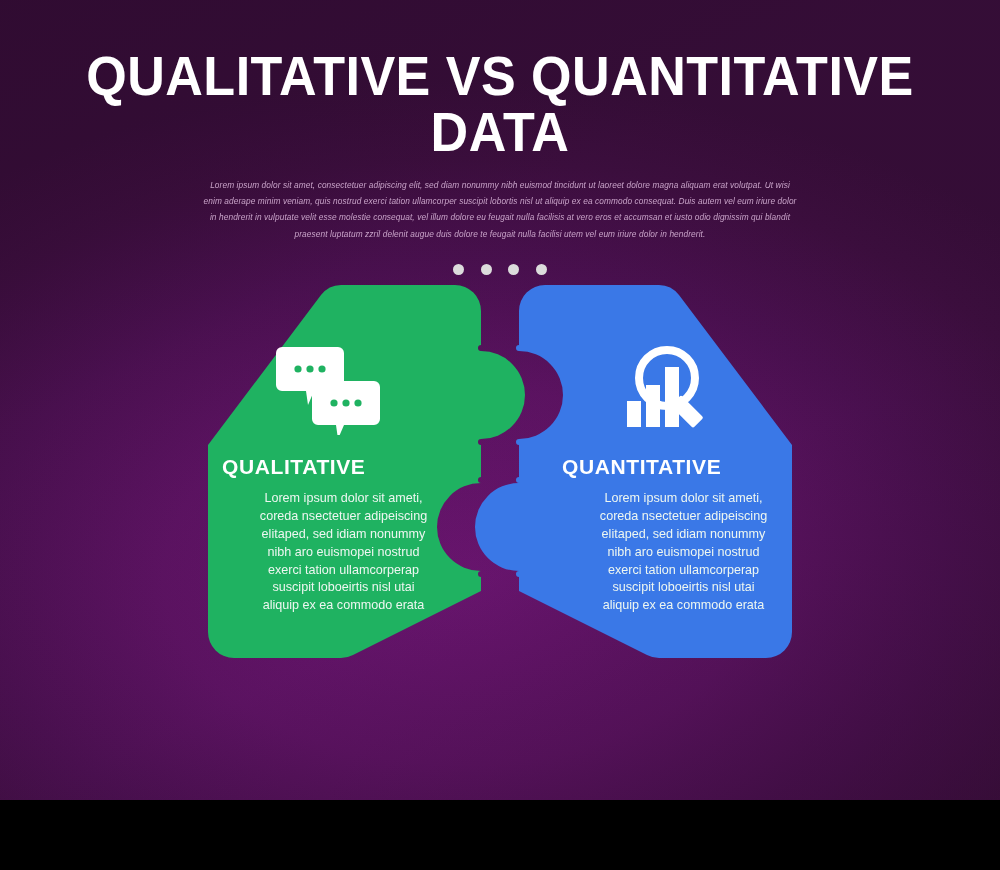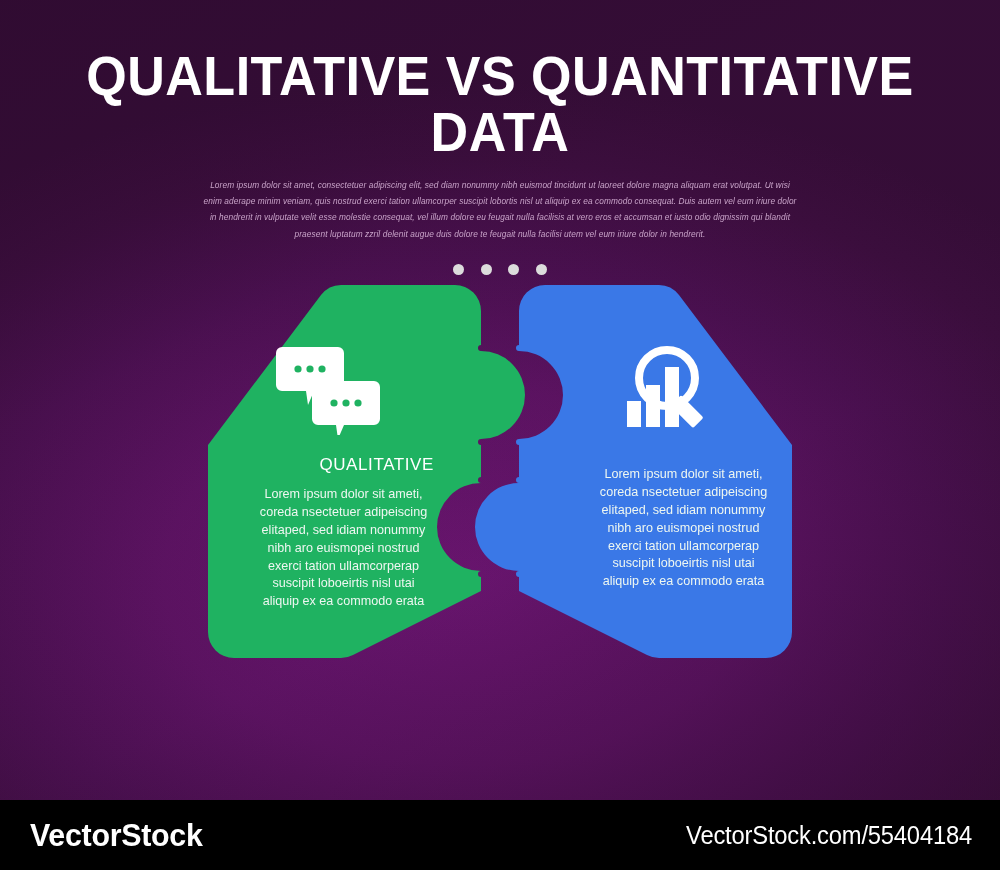--- a/index.html
+++ b/index.html
@@ -66,24 +66,24 @@
 
   
   .puzzle { position:absolute; left:0; top:255; top:255px; width:1000px; height:450px; z-index:4; }
   .puzzle svg { display:block; }
 
   .piece-content { position:absolute; z-index:6; }
 
   .icon-wrap { display:flex; justify-content:center; align-items:flex-end; }
 
   .piece-title {
-    text-align:right;
-    color:#ffffff;
-    font-weight:normal;
-    font-size:17px;
+    text-align:left;
+    color:#ffffff;
+    font-weight:bold;
+    font-size:21px;
     letter-spacing:0.6px;
   }
   .piece-body {
     text-align:center;
     color:#eef7f1;
     font-size:12.6px;
     line-height:1.42;
     margin-top:11px;
     margin-left:31px;
   }
@@ -210,25 +210,22 @@
 
           <rect x="62" y="52" width="32" height="15" rx="2" fill="#ffffff" transform="rotate(45 62 52)"></rect>
 
           <rect x="8" y="58" width="14" height="26" fill="#ffffff"></rect>
           <rect x="27" y="42" width="14" height="42" fill="#ffffff"></rect>
           <rect x="46" y="24" width="14" height="60" fill="#ffffff"></rect>
         </svg>
       </div>
 
       <div class="piece-content" id="right-content">
+        <div class="piece-title">QUANTITATIVE</div>
         <div class="piece-body">Lorem ipsum dolor sit ameti, coreda nsectetuer adipeiscing elitaped, sed idiam nonummy nibh aro euismopei nostrud exerci tation ullamcorperap suscipit loboeirtis nisl utai aliquip ex ea commodo erata</div>
       </div>
 
     </div>
 
   </div>
 
-  <div class="footer">
-    <div class="brand">VectorStock</div>
-    <div class="url">VectorStock.com/55404184</div>
-  </div>
 
 </div>
 
 </body></html>

